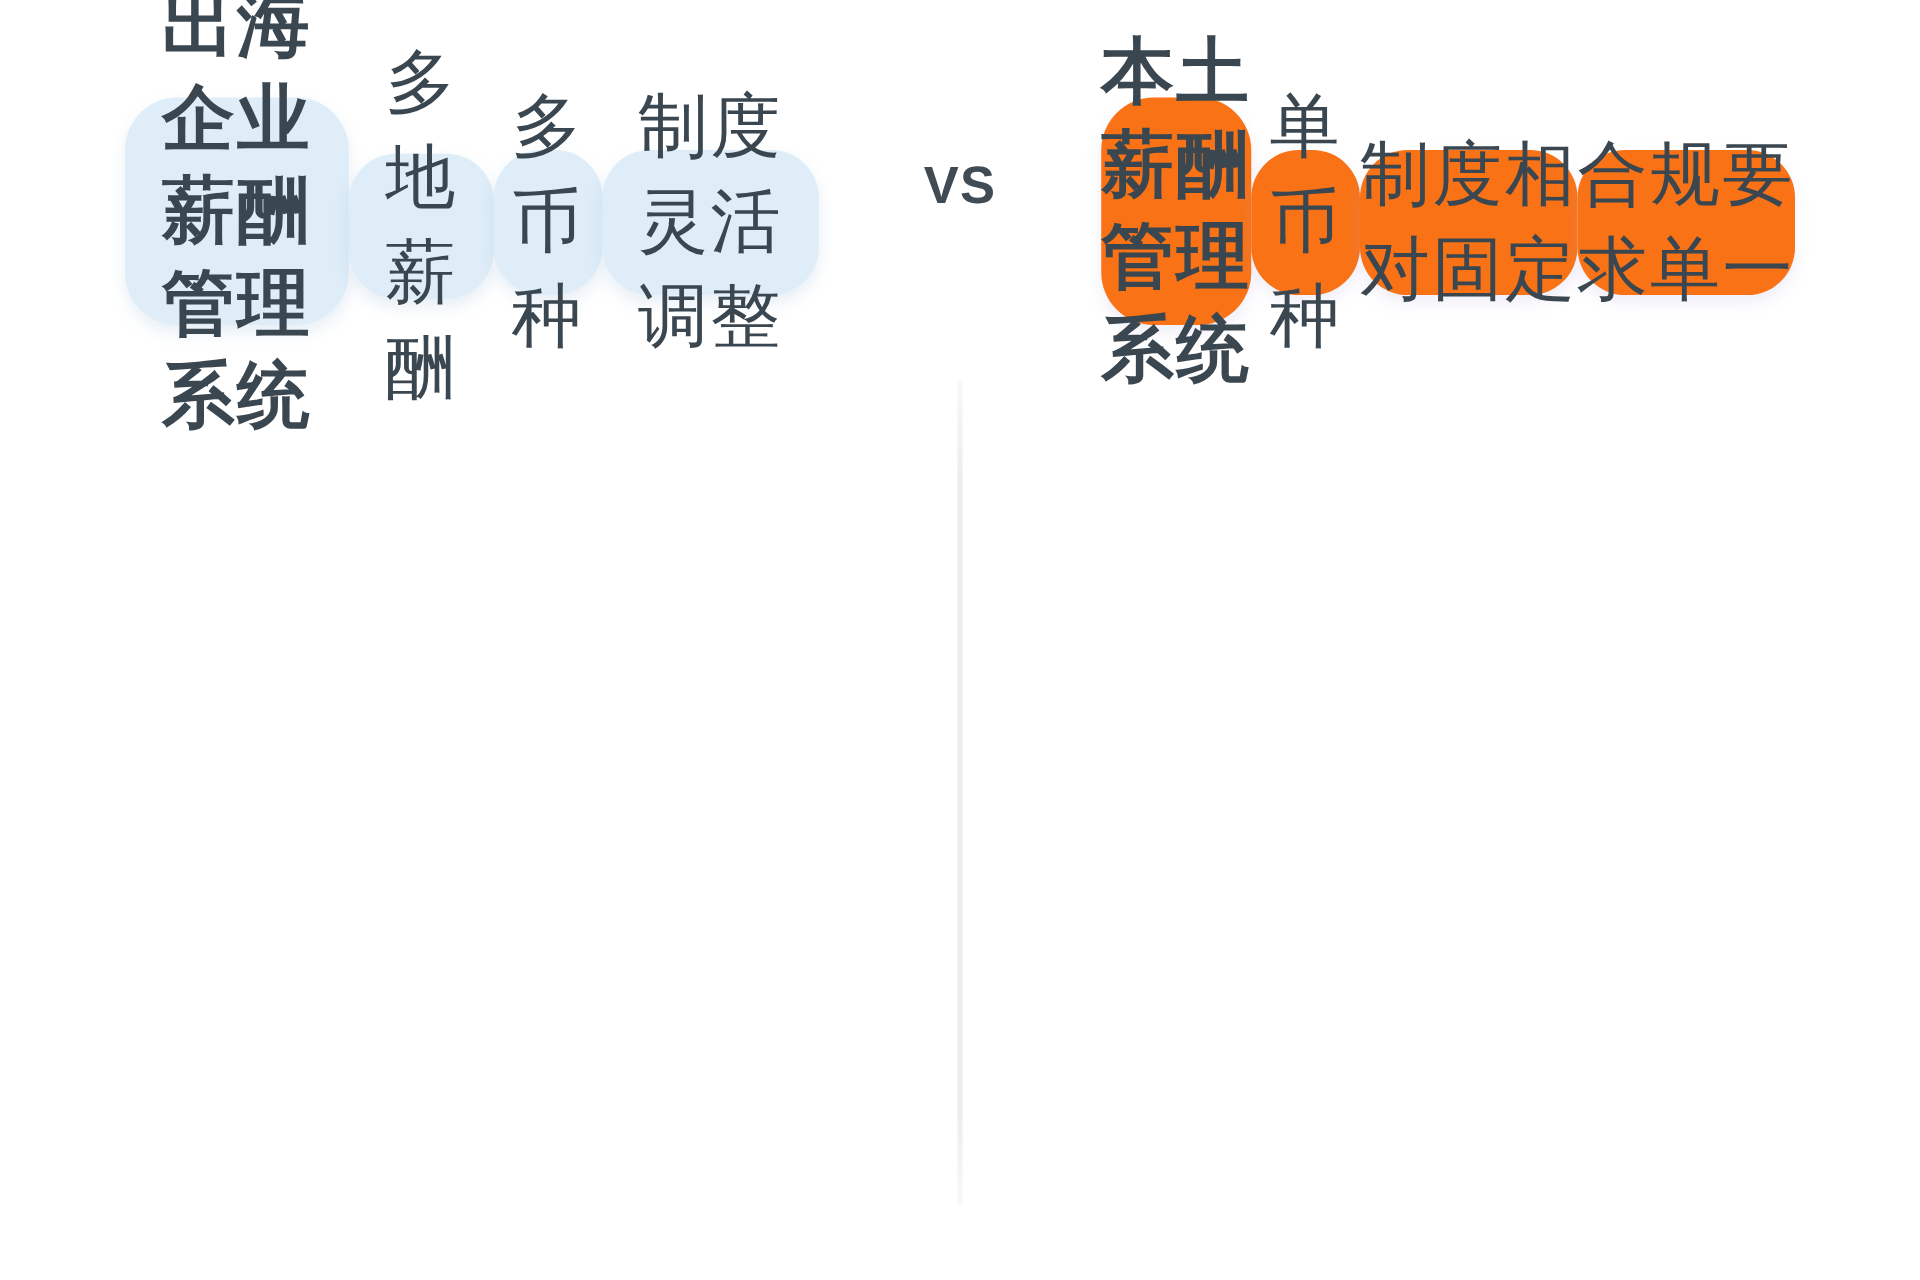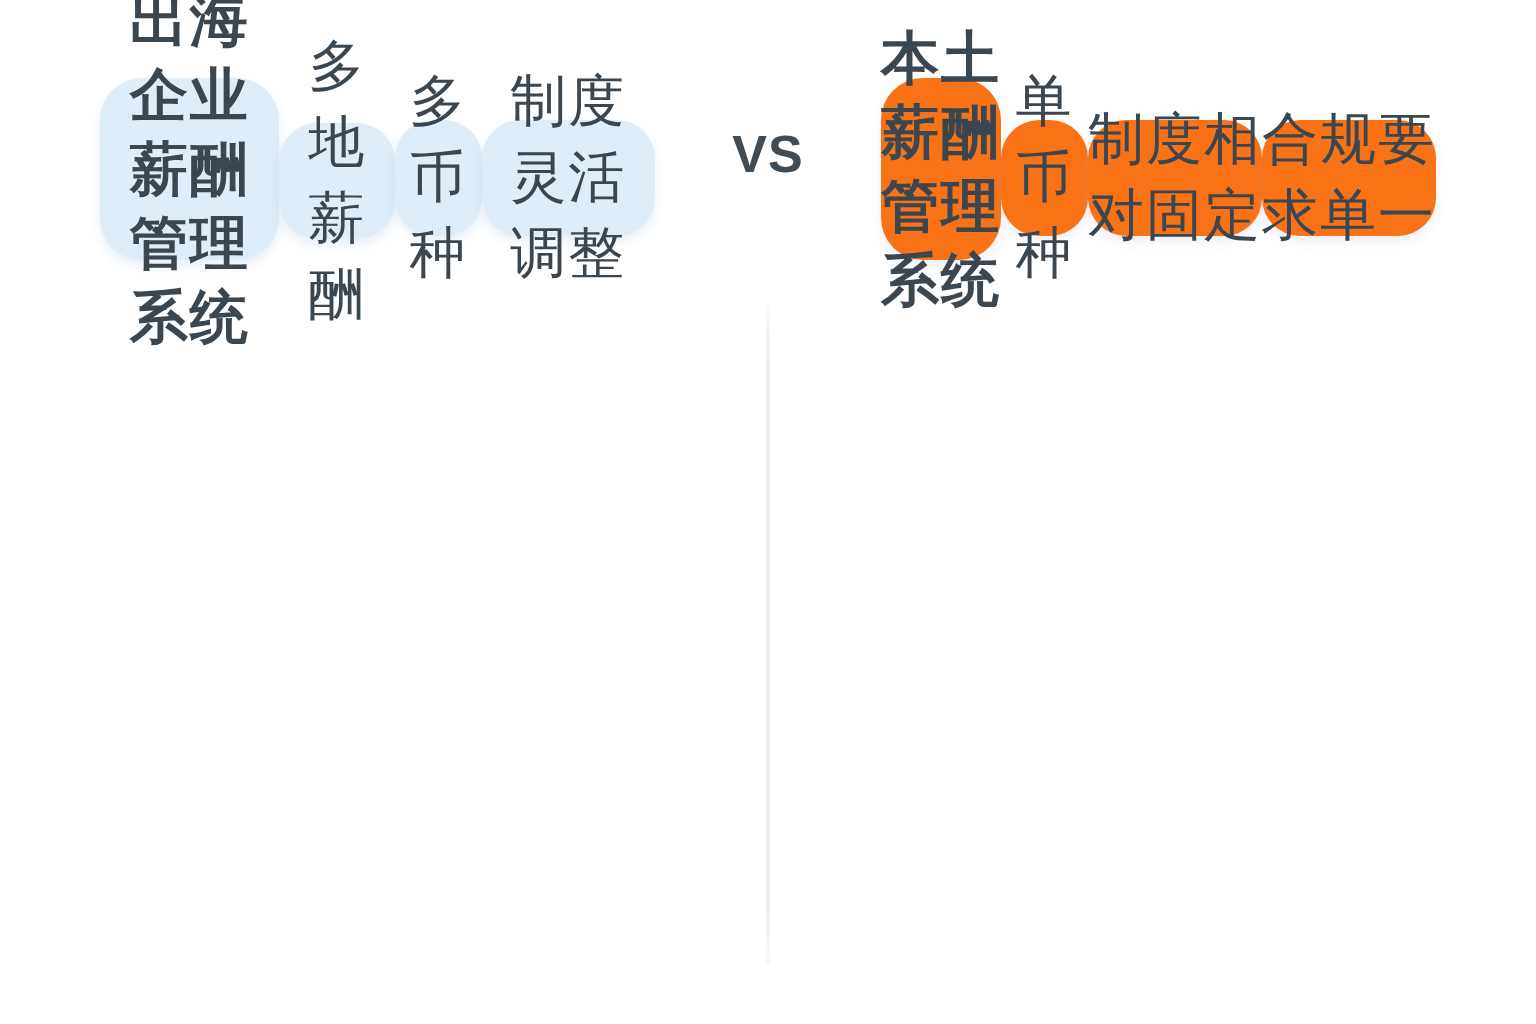--- a/index.html
+++ b/index.html
@@ -63,21 +63,21 @@
     background: #f97316;
     box-shadow: 0 6px 12px rgba(176, 158, 214, 0.18);
   }
 
   .vs-label {
     position: absolute;
     left: 688px;
     top: 124px;
     width: 160px;
     text-align: center;
-    font-size: 52px;
+    font-size: 42px;
     font-weight: 800;
     color: #414b53;
     letter-spacing: 1px;
   }
   .divider {
     position: absolute;
     left: 766px;
     top: 305px;
     width: 4px;
     height: 660px;

